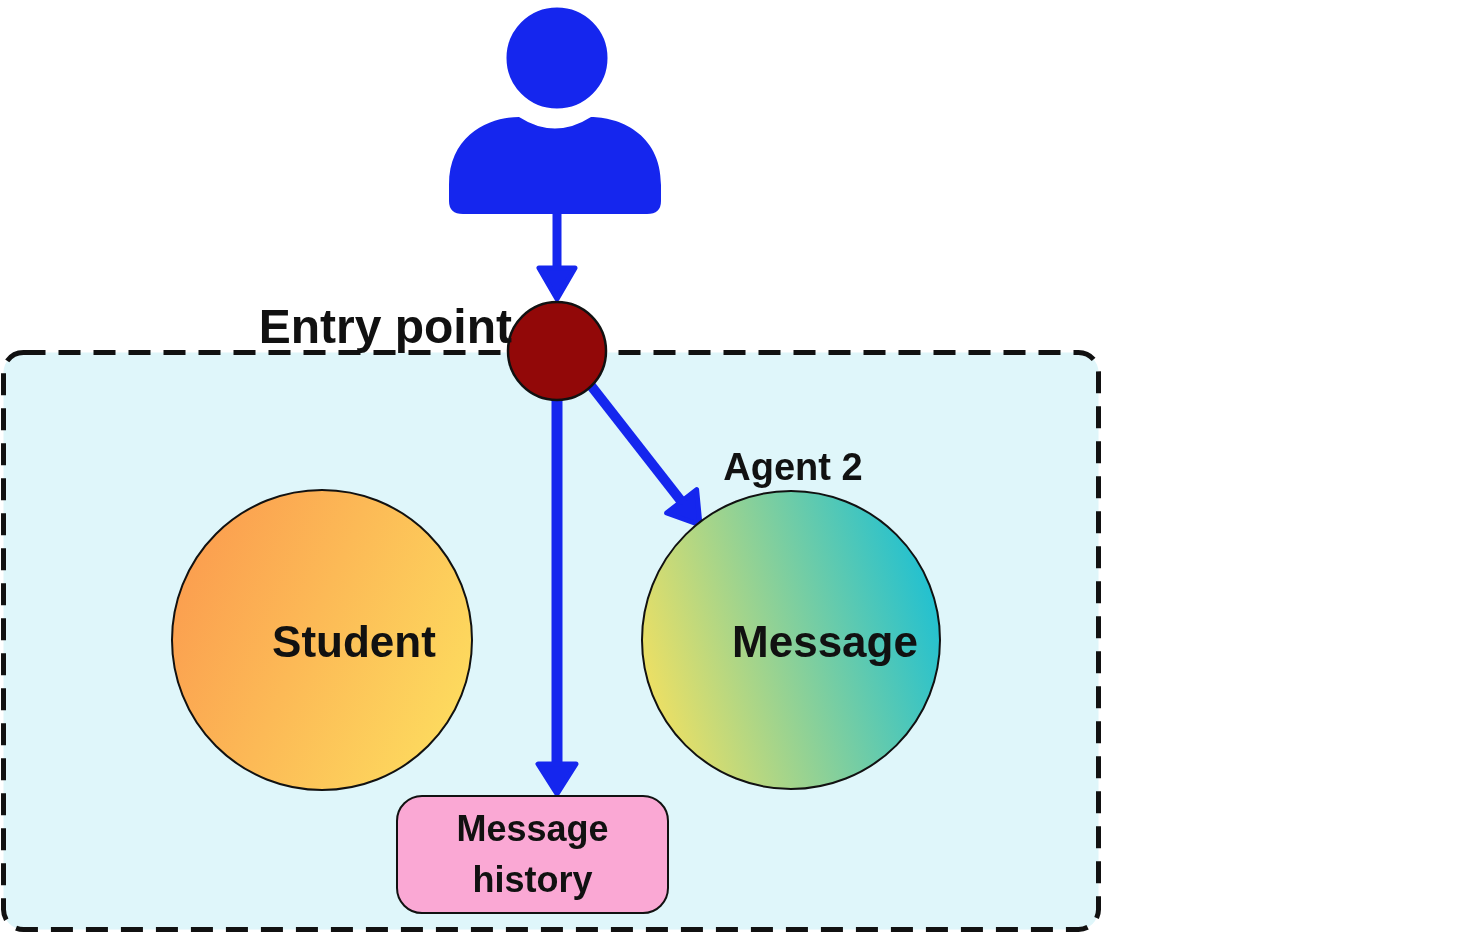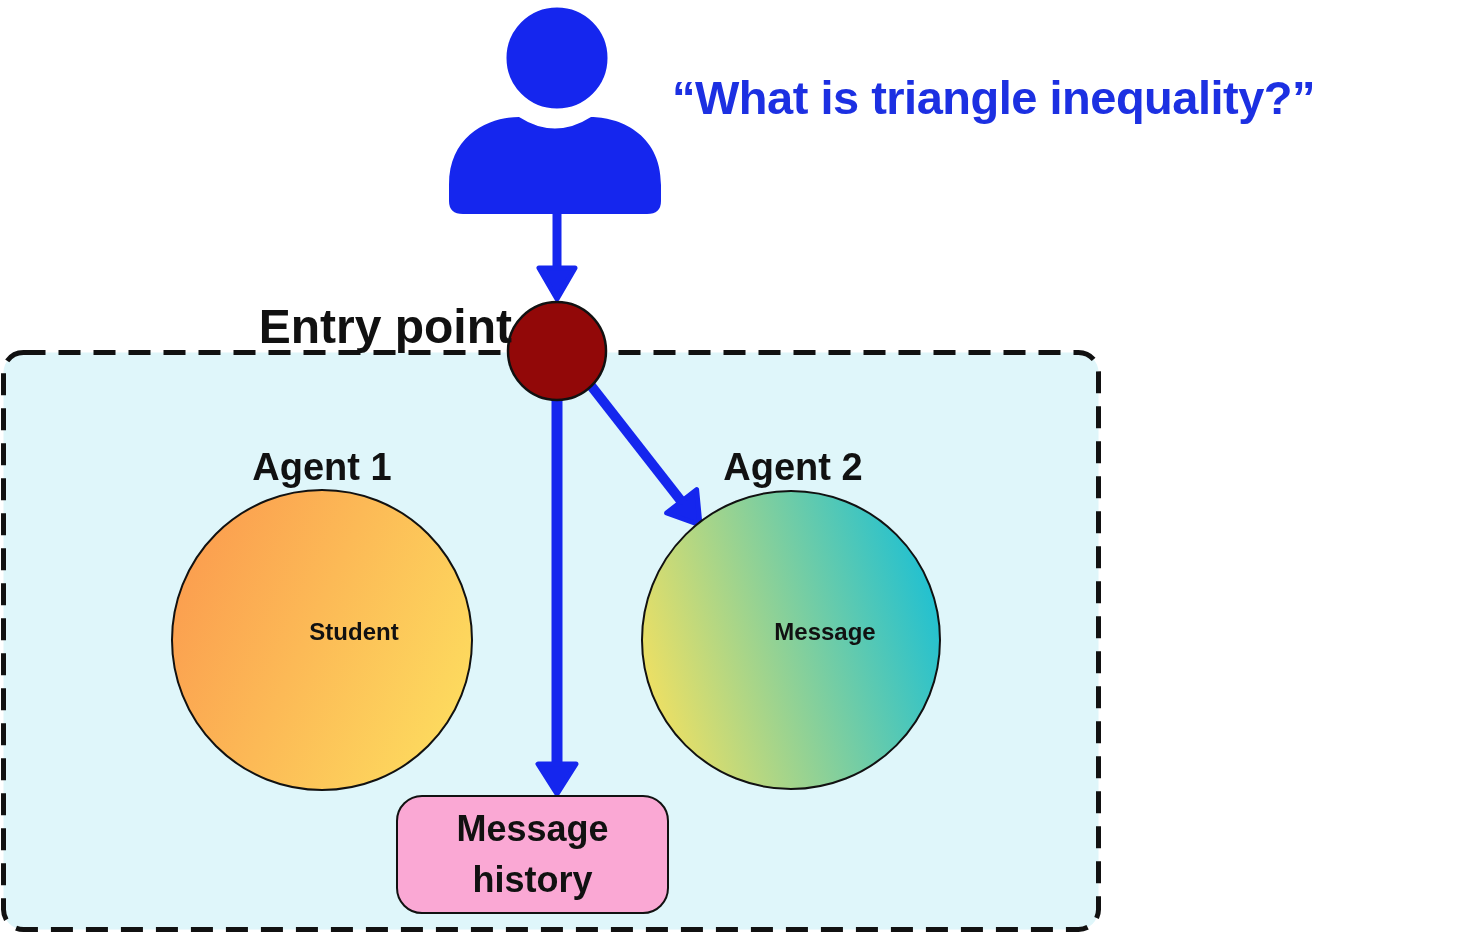--- a/index.html
+++ b/index.html
@@ -22,21 +22,21 @@
     font-size:48px;font-weight:bold;color:var(--label-text,#111);
   }
   .agent-title{
     width:300px;text-align:center;top:448px;
     font-size:38px;font-weight:bold;color:var(--label-text,#111);
   }
   #agent1-label{left:172px;}
   #agent2-label{left:643px;}
   .agent-role{
     width:364px;text-align:center;top:620px;
-    font-size:24px;font-weight:bold;color:var(--label-text,#111);
+    font-size:44px;font-weight:bold;color:var(--label-text,#111);
   }
   #agent1-role{left:172px;}
   #agent2-role{left:643px;}
   #message-history-box{
     position:absolute;z-index:2;
     left:396px;top:795px;width:273px;height:119px;
     background:var(--message-history-fill,#faa8d4);
     border:2.5px solid #111;border-radius:26px;
     display:flex;align-items:center;justify-content:center;
     box-sizing:border-box;
@@ -88,25 +88,23 @@
       <line class="blue-shaft" stroke-width="10" x1="585" y1="378" x2="685" y2="506"></line>
       <polygon class="blue-arrow" points="700,525 666.6,513 696.6,489.6"></polygon>
     </g>
 
     <circle cx="322" cy="640" r="150" fill="url(#grad-agent1)" stroke="#111" stroke-width="2"></circle>
     <circle cx="791" cy="640" r="149" fill="url(#grad-agent2)" stroke="#111" stroke-width="2"></circle>
 
     <circle cx="557" cy="351" r="49" fill="#920808" style="fill:var(--entry-node-red,#920808)" stroke="#111" stroke-width="2.5"></circle>
   </svg>
 
-  <div id="query-text" class="abs-label">“What is triangle inequality?”</div>
 
   <div id="entry-point-label" class="abs-label">Entry point</div>
 
-  <div id="agent1-label" class="abs-label agent-title">Agent 1</div>
   <div id="agent2-label" class="abs-label agent-title">Agent 2</div>
 
   <div id="agent1-role" class="abs-label agent-role">Student</div>
   <div id="agent2-role" class="abs-label agent-role">Message</div>
 
   <div id="message-history-box">
     <div id="message-history-label">Message history</div>
   </div>
 
 </div>

